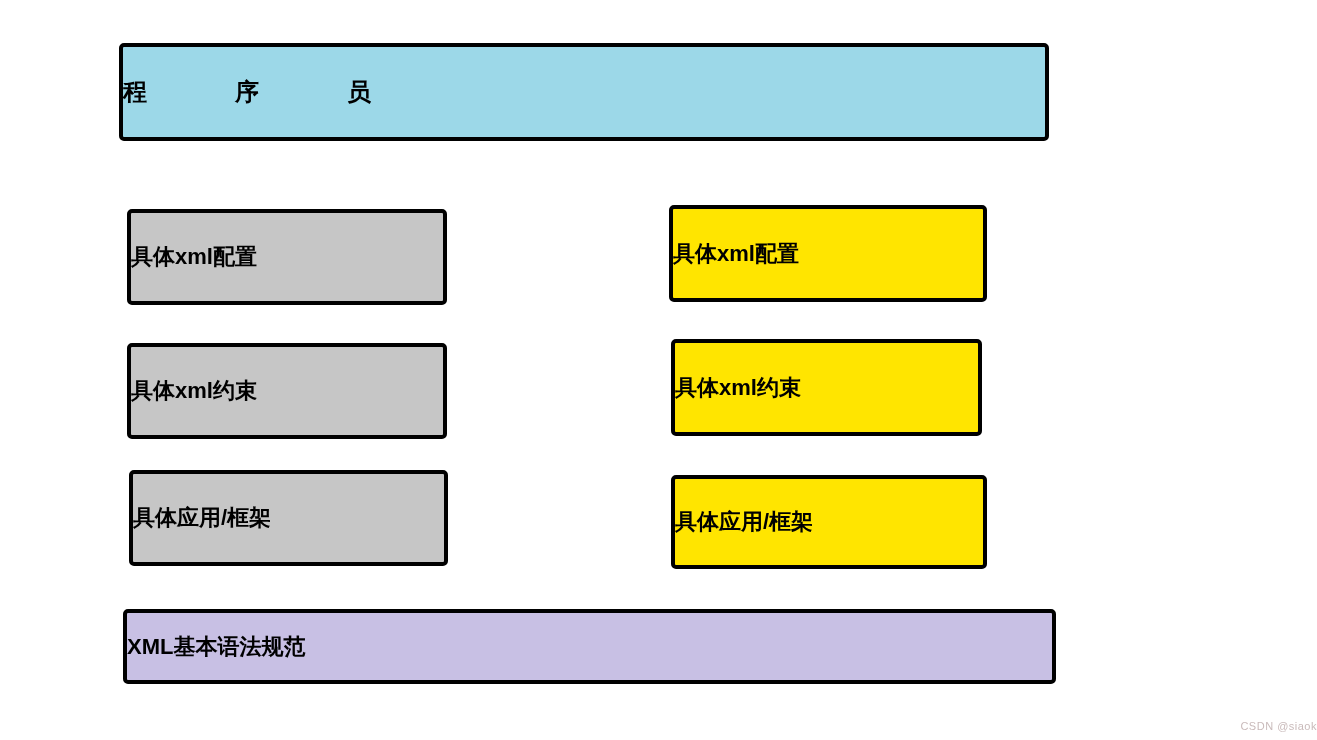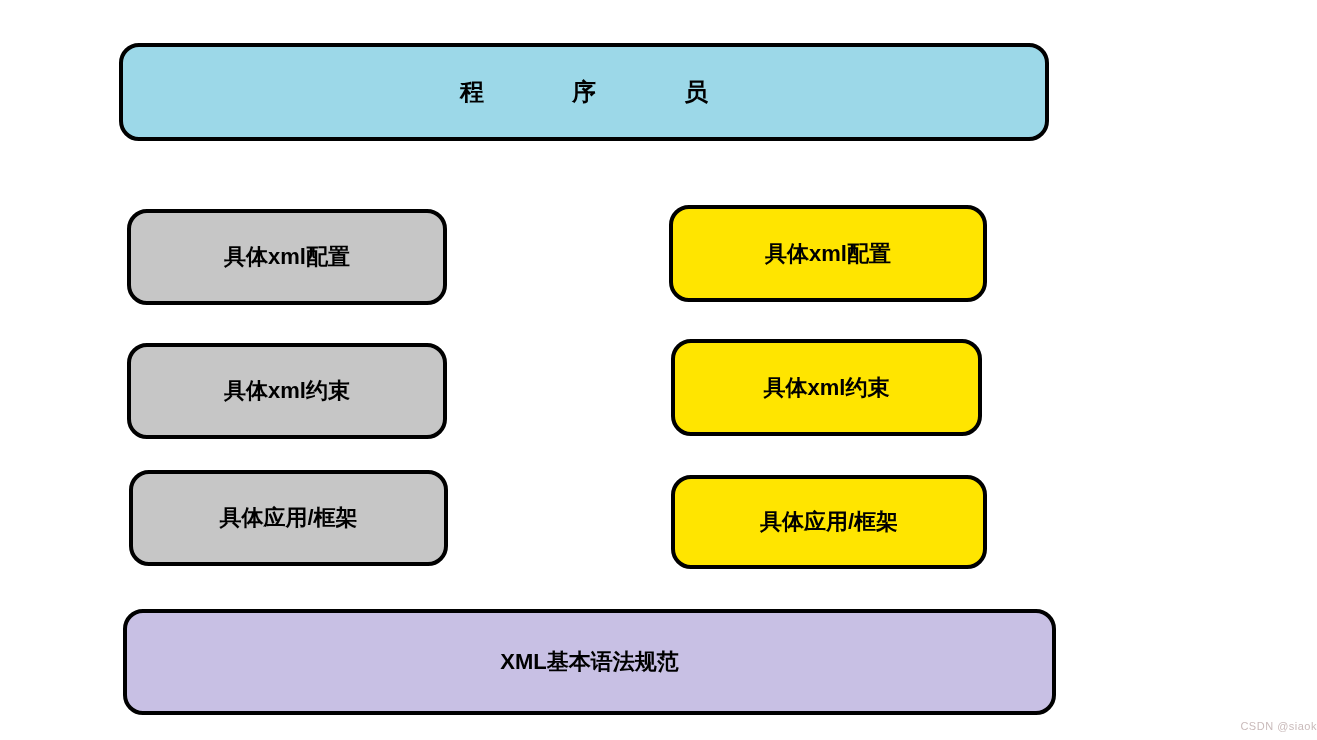--- a/index.html
+++ b/index.html
@@ -8,37 +8,36 @@
     width: 1317px;
     height: 740px;
     background: #ffffff;
     overflow: hidden;
     font-family: "Liberation Sans", "DejaVu Sans", sans-serif;
   }
   .box {
     position: absolute;
     box-sizing: border-box;
     border: 4px solid #000000;
-    border-radius: 20px;
+    border-radius: 5px;
     display: flex;
     align-items: center;
-    justify-content: center;
     font-weight: bold;
     font-size: 22px;
     color: #000000;
   }
   .box-programmer { left: 119px; top: 43px; width: 930px; height: 98px; font-size: 24px; }
   .box-programmer .spread { letter-spacing: 88px; margin-right: -88px; white-space: nowrap; }
   .box-gray-1   { left: 127px; top: 209px; width: 320px; height: 96px; }
   .box-gray-2   { left: 127px; top: 343px; width: 320px; height: 96px; }
   .box-gray-3   { left: 129px; top: 470px; width: 319px; height: 96px; }
   .box-yellow-1 { left: 669px; top: 205px; width: 318px; height: 97px; }
   .box-yellow-2 { left: 671px; top: 339px; width: 311px; height: 97px; }
   .box-yellow-3 { left: 671px; top: 475px; width: 316px; height: 94px; }
-  .box-base     { left: 123px; top: 609px; width: 933px; height: 106px; }
+  .box-base     { left: 123px; top: 609px; width: 933px; height: 75px; }
   .watermark {
     position: absolute;
     right: 0;
     bottom: 8px;
     font-size: 11px;
     font-weight: normal;
     letter-spacing: 0.5px;
   }
 </style>
 </head>

